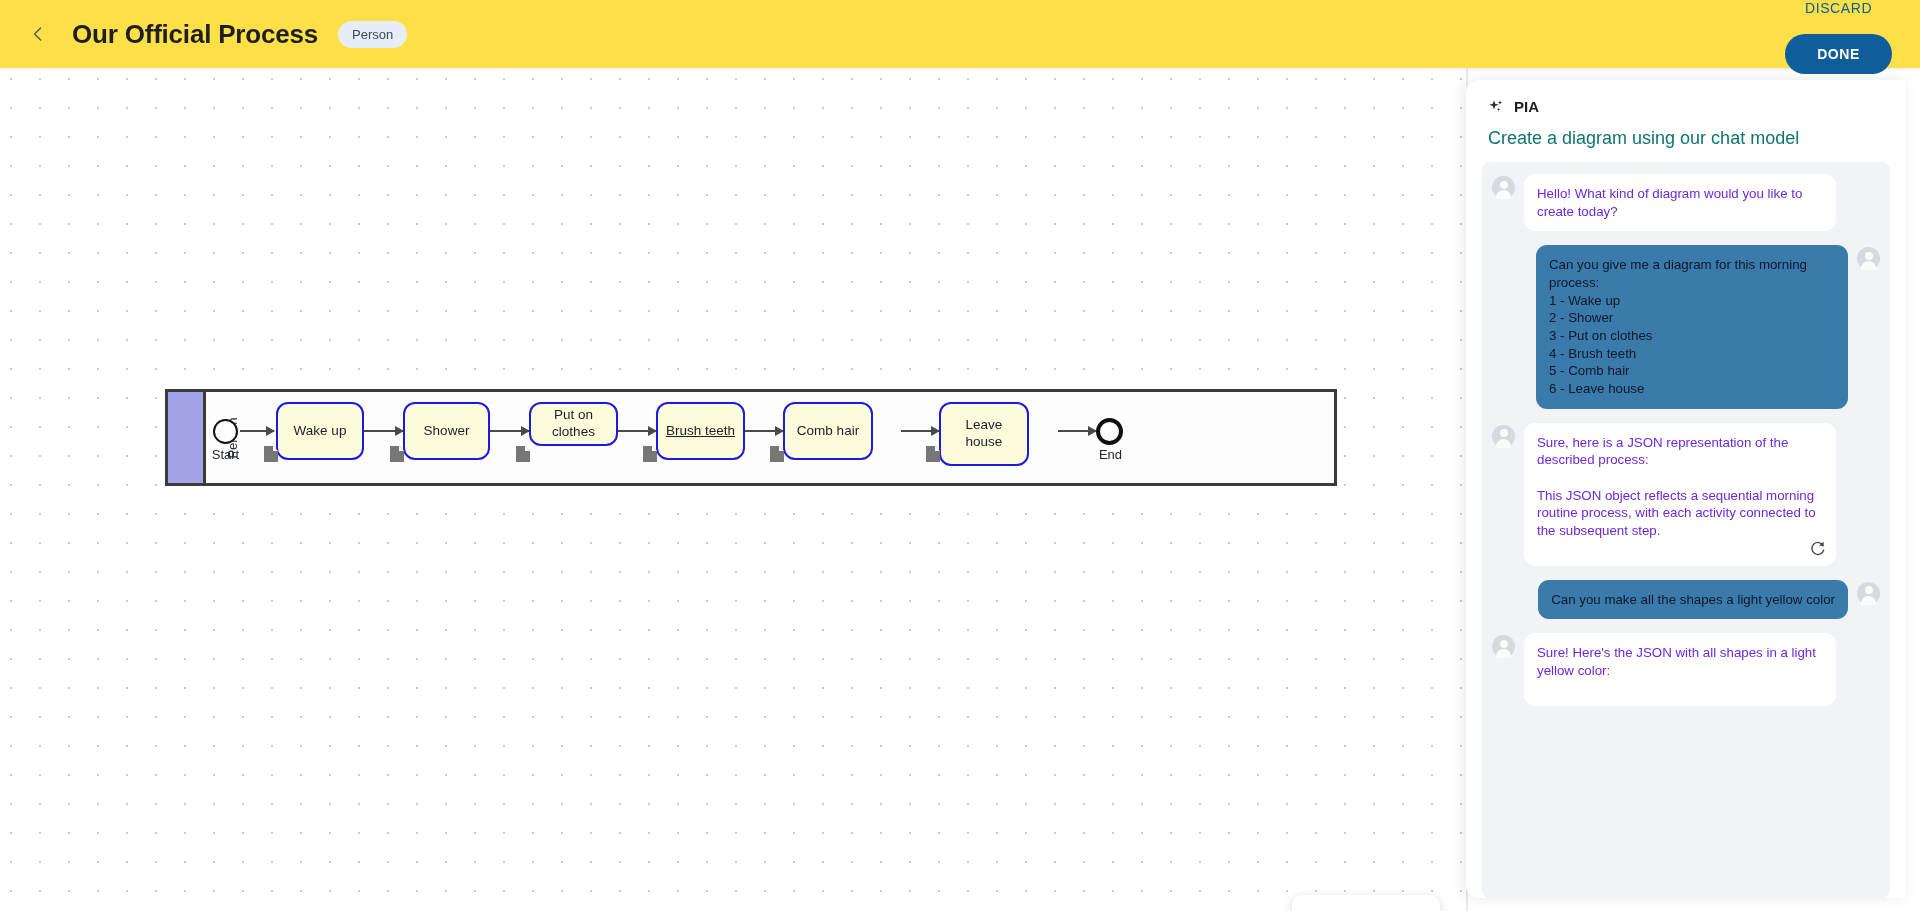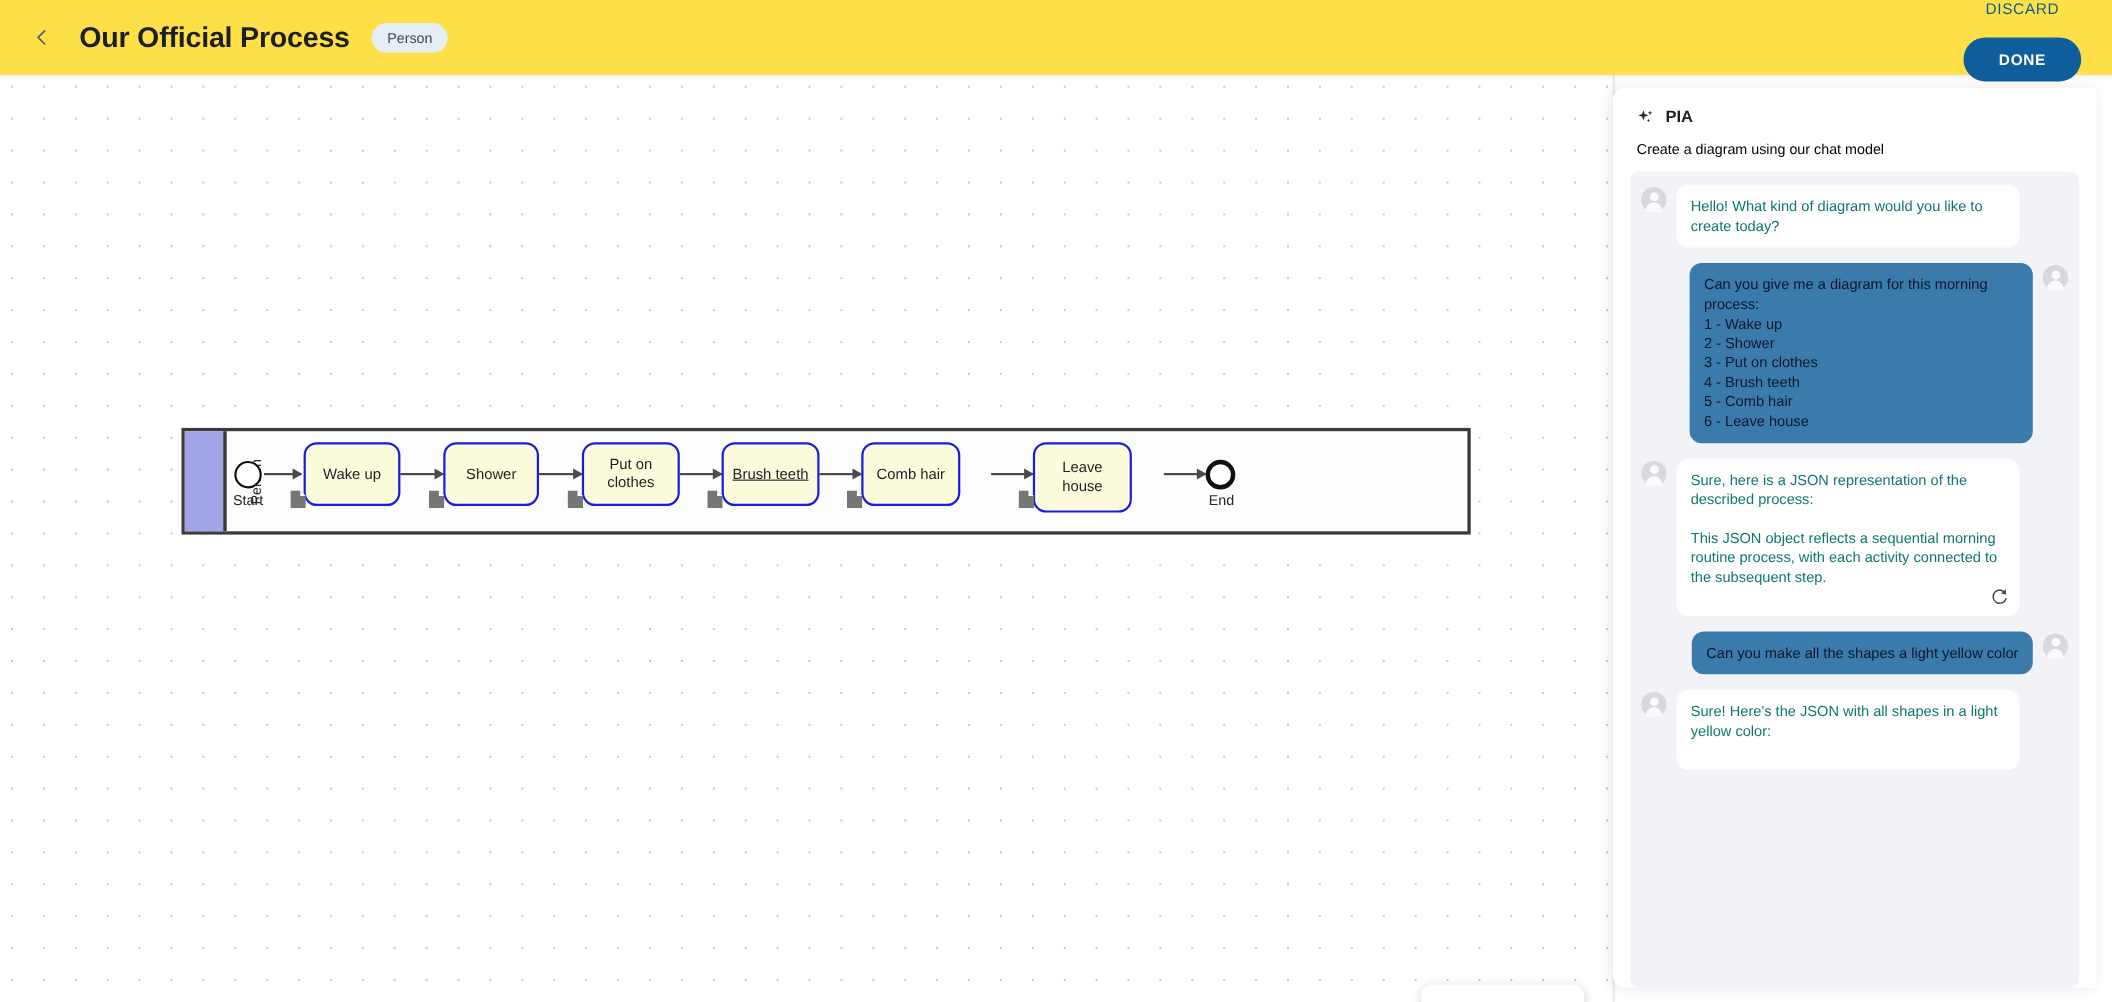--- a/index.html
+++ b/index.html
@@ -157,21 +157,21 @@
     box-shadow: -2px 0 14px rgba(0,0,0,0.09);
     display: flex; flex-direction: column;
     z-index: 25;
   }
   .pia-head {
     display: flex; align-items: center; gap: 9px;
     padding: 18px 22px 0 22px;
   }
   .pia-title { font-size: 15px; font-weight: bold; color: #1d1f24; }
   .pia-sub {
-    font-size: 13px; color: #000000;
+    font-size: 18px; color: #0f766e;
     padding: 13px 22px 0 22px;
   }
   .chat-scroll {
     margin: 13px 16px 0 16px;
     flex: 1;
     background: #f1f3f7;
     border-radius: 8px;
     padding: 12px 10px;
     overflow-y: auto;
   }
@@ -191,21 +191,21 @@
     content: ""; position: absolute; left: 4px; top: 14px;
     width: 15px; height: 9px; border-radius: 8px 8px 0 0; background: #fbfbfc;
   }
   .bubble {
     max-width: 312px;
     font-size: 13.3px; line-height: 1.33;
     border-radius: 11px;
     padding: 11px 13px;
     white-space: pre-line;
   }
-  .bubble.bot  { background: #ffffff; color: #0f766e; margin-left: 9px; }
+  .bubble.bot  { background: #ffffff; color: #6d28d9; margin-left: 9px; }
   .bubble.user { background: #3b7bab; color: #0f172a; margin-right: 9px; }
   .bubble.tall { padding-bottom: 26px; }
   .bubble-wrap { position: relative; display: flex; }
   .redo-icon {
     position: absolute; right: 9px; bottom: 9px;
     width: 18px; height: 18px; cursor: pointer;
   }
 
   .ask-wrap { padding: 10px 16px 16px 16px; }
   .ask-box {
@@ -257,21 +257,21 @@
     <div class="arrow" style="left:72px;  top:38px; width:34px;"></div>
     <div class="arrow" style="left:196px; top:38px; width:39px;"></div>
     <div class="arrow" style="left:322px; top:38px; width:39px;"></div>
     <div class="arrow" style="left:450px; top:38px; width:38px;"></div>
     <div class="arrow" style="left:577px; top:38px; width:38px;"></div>
     <div class="arrow" style="left:733px; top:38px; width:38px;"></div>
     <div class="arrow" style="left:890px; top:38px; width:38px;"></div>
 
     <div class="node" style="left:108px; top:10px; width:88px; height:58px;">Wake up</div>
     <div class="node" style="left:235px; top:10px; width:87px; height:58px;">Shower</div>
-    <div class="node" style="left:361px; top:10px; width:89px; height:58px; white-space:pre-line;">Put on
+    <div class="node" style="left:361px; top:10px; width:89px; height:44px; white-space:pre-line;">Put on
 clothes</div>
     <div class="node" style="left:488px; top:10px; width:89px; height:58px;text-decoration:underline;">Brush teeth</div>
     <div class="node" style="left:615px; top:10px; width:90px; height:58px;">Comb hair</div>
     <div class="node" style="left:771px; top:10px; width:90px; height:64px;">Leave house</div>
 
     <div class="evt end" style="left:928px; top:26px; width:27px; height:27px;"></div>
     <div class="evt-label" style="left:915px; top:55px; width:55px;">End</div>
 
     <svg class="doc-icon" style="left:96px;  top:54px;" width="14" height="16" viewBox="0 0 14 16">
         <path d="M0 0 h9 l5 5 v11 h-14 z" fill="#767676"></path>

